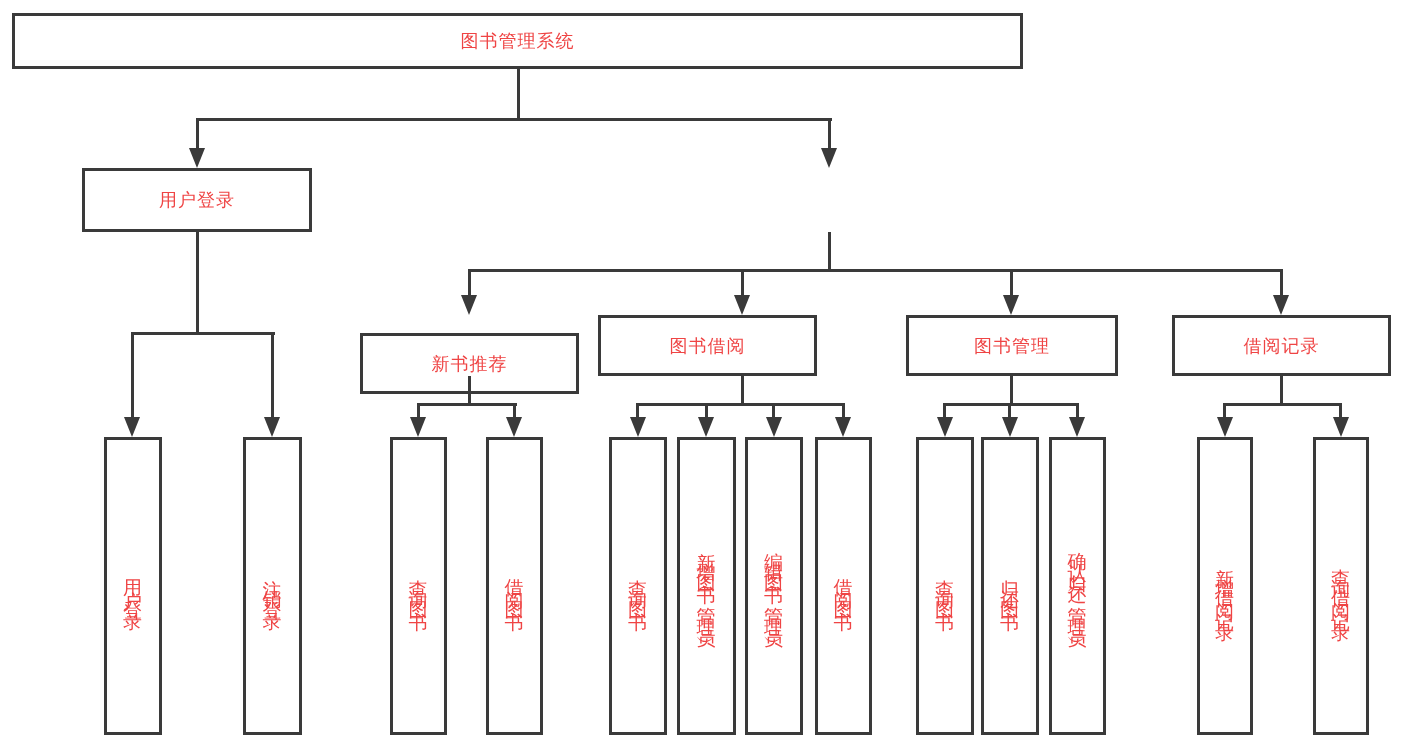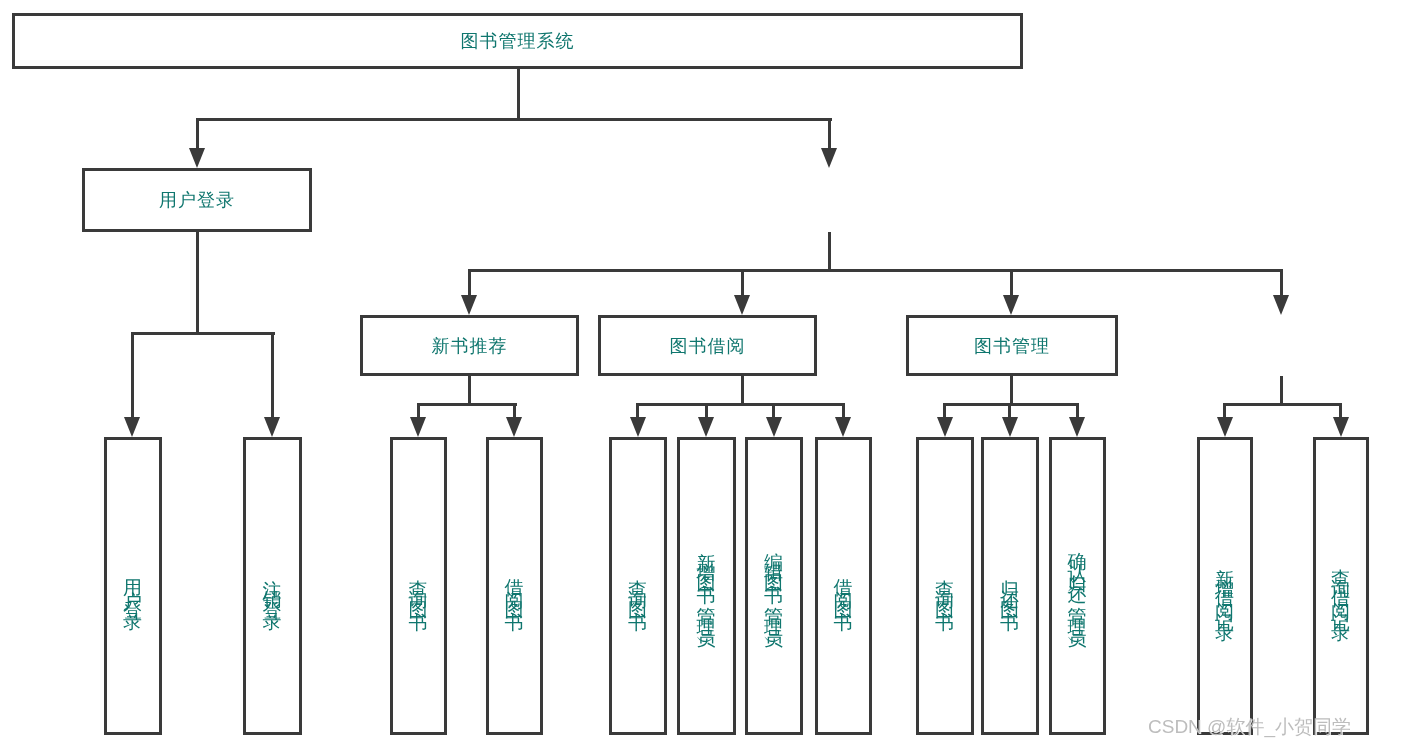--- a/index.html
+++ b/index.html
@@ -8,21 +8,21 @@
   .canvas {
     position:relative;
     width:1405px; height:747px;
     background:#ffffff;
     overflow:hidden;
   }
   .node {
     position:absolute;
     background:#ffffff;
     border:3px solid #3a3a3a;
-    color:#0f766e;
+    color:#ef4444;
     display:flex;
     align-items:center;
     justify-content:center;
   }
   .node.h {
     font-size:18px;
     letter-spacing:1px;
   }
   .node.v {
     writing-mode:vertical-rl;
@@ -79,23 +79,24 @@
   <div class="hline" style="left:468px; top:269px; width:814px;"></div>
   <div class="vline" style="left:468px; top:269px; height:28px;"></div>
   <div class="arr" style="left:461px; top:295px;"></div>
   <div class="vline" style="left:741px; top:269px; height:28px;"></div>
   <div class="arr" style="left:734px; top:295px;"></div>
   <div class="vline" style="left:1010px; top:269px; height:28px;"></div>
   <div class="arr" style="left:1003px; top:295px;"></div>
   <div class="vline" style="left:1280px; top:269px; height:28px;"></div>
   <div class="arr" style="left:1273px; top:295px;"></div>
 
-  <div class="node h" style="left:360px; top:315px; width:219px; height:61px;">新书推荐</div>
+  <div class="node h" style="left:360px; top:333px; width:219px; height:61px;">新书推荐</div>
   <div class="node h" style="left:598px; top:315px; width:219px; height:61px;">图书借阅</div>
   <div class="node h" style="left:906px; top:315px; width:212px; height:61px;">图书管理</div>
+  <div class="node h" style="left:1172px; top:315px; width:219px; height:61px;">借阅记录</div>
 
   <div class="vline" style="left:468px; top:376px; height:30px;"></div>
   <div class="hline" style="left:417px; top:403px; width:100px;"></div>
   <div class="vline" style="left:417px; top:403px; height:16px;"></div>
   <div class="arr" style="left:410px; top:417px;"></div>
   <div class="vline" style="left:513px; top:403px; height:16px;"></div>
   <div class="arr" style="left:506px; top:417px;"></div>
 
   <div class="vline" style="left:741px; top:376px; height:30px;"></div>
   <div class="hline" style="left:636px; top:403px; width:209px;"></div>
@@ -135,15 +136,14 @@
   <div class="node v" style="left:745px; top:437px; width:58px; height:298px;">编辑图书（管理员）</div>
   <div class="node v" style="left:815px; top:437px; width:57px; height:298px;">借阅图书</div>
 
   <div class="node v" style="left:916px; top:437px; width:58px; height:298px;">查询图书</div>
   <div class="node v" style="left:981px; top:437px; width:58px; height:298px;">归还图书</div>
   <div class="node v" style="left:1049px; top:437px; width:57px; height:298px;">确认归还（管理员）</div>
 
   <div class="node v" style="left:1197px; top:437px; width:56px; height:298px;">新增借阅记录</div>
   <div class="node v" style="left:1313px; top:437px; width:56px; height:298px;">查询借阅记录</div>
 
-  <div class="watermark">CSDN @软件_小贺同学</div>
 
 </div>
 
 </body></html>

